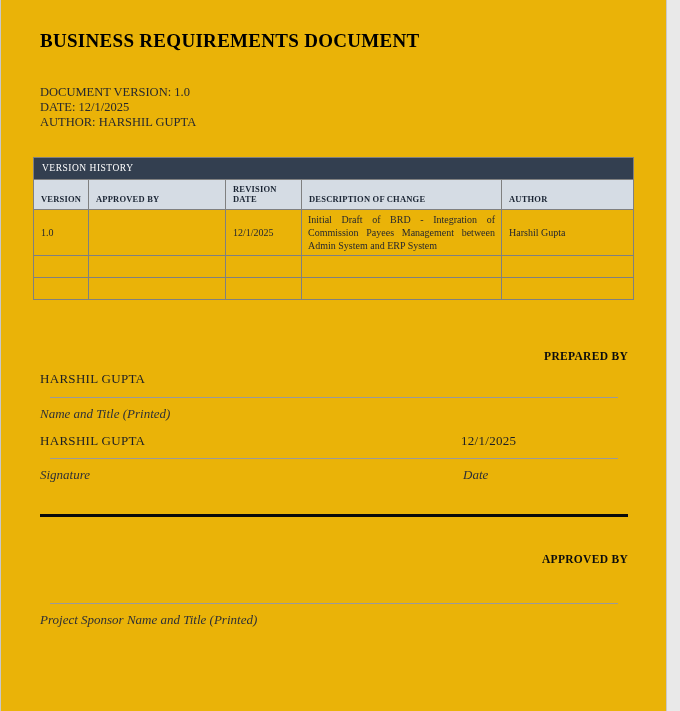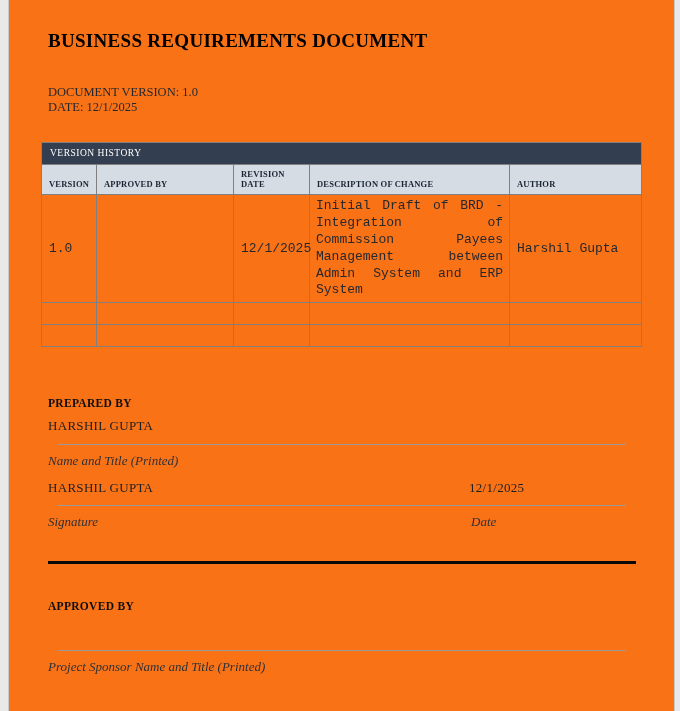--- a/index.html
+++ b/index.html
@@ -6,25 +6,25 @@
     margin: 0;
     padding: 0;
     width: 680px;
     height: 711px;
     background: #e9e9e9;
     font-family: "Liberation Serif", serif;
     color: #1f1f1f;
   }
   .page {
     position: absolute;
-    left: 8px;
+    left: 0;
     top: 0;
     width: 667px;
     height: 711px;
-    background: #f97316;
+    background: #eab308;
     border-left: 1px solid #c9c9c9;
     border-right: 1px solid #c9c9c9;
     box-sizing: border-box;
     overflow: hidden;
   }
   .doc-title {
     margin: 30px 0 0 39px;
     font-size: 19px;
     font-weight: bold;
     letter-spacing: 0.3px;
@@ -69,45 +69,45 @@
     background: var(--column-header-bg, #D5DCE4);
     font-weight: bold;
     font-size: 8.5px;
     color: #1a2433;
     vertical-align: bottom;
     padding: 3px 7px 5px 7px;
     height: 30px;
     letter-spacing: 0.2px;
   }
   tr.vh-row td {
-    font-size: 13px;
+    font-size: 10px;
     color: #26282e;
     vertical-align: middle;
     padding: 2px 7px;
-    font-family: Liberation Mono, monospace;
   }
   tr.vh-row1 td { height: 36px; }
   tr.vh-row2 td, tr.vh-row3 td { height: 22px; }
   td.desc-cell {
     font-size: 8px;
     line-height: 1.3;
     text-align: justify;
     vertical-align: top;
     padding: 3px 6px !important;
   }
   .sig-section {
     margin: 50px 0 0 39px;
     width: 588px;
     position: relative;
   }
   .sig-heading {
     font-size: 11.5px;
     font-weight: bold;
     letter-spacing: 0.3px;
     color: #0d0d0d;
+    text-align: right;
   }
   .sig-name {
     margin-top: 9px;
     font-size: 13px;
     letter-spacing: 0.3px;
     color: #1c1e24;
   }
   .sig-line {
     margin-top: 10px;
     width: 568px;
@@ -148,20 +148,21 @@
 <body>
 
 <div class="page">
 
   <h1 class="doc-title">BUSINESS REQUIREMENTS DOCUMENT</h1>
 
 
   <div class="doc-meta">
     <div>DOCUMENT VERSION: 1.0</div>
     <div>DATE: 12/1/2025</div>
+    <div>AUTHOR: HARSHIL GUPTA</div>
   </div>
 
   <div class="vh-wrap">
     <table class="version-history">
       <colgroup>
         <col style="width:55px">
           <col style="width:137px">
           <col style="width:76px">
           <col style="width:200px">
           <col style="width:132px">

